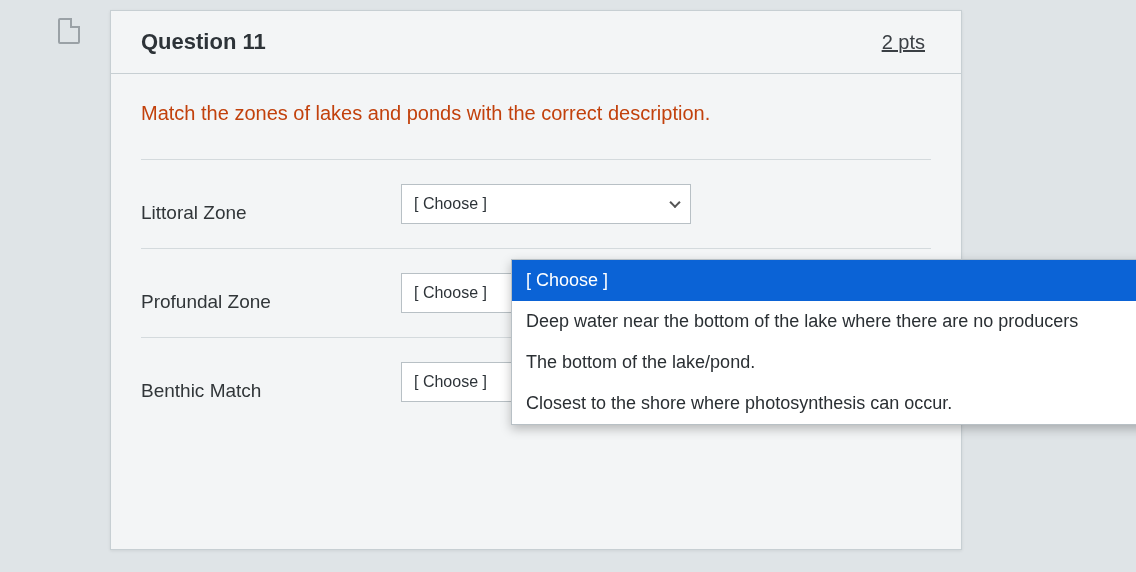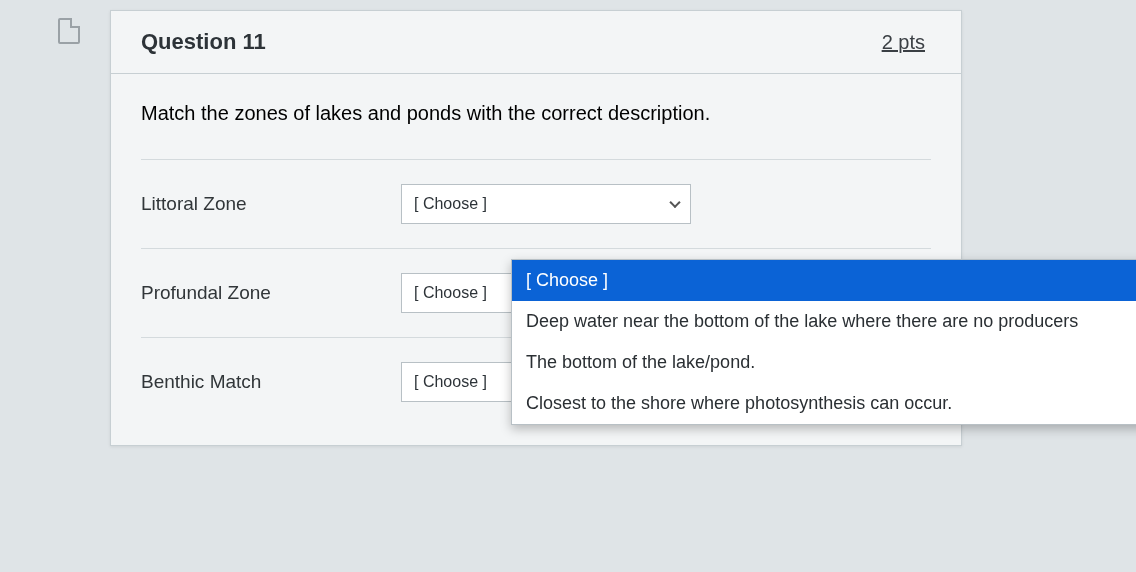--- a/index.html
+++ b/index.html
@@ -27,21 +27,21 @@
     width: 8px; height: 8px;
     background: #dfe4e7;
     border-left: 2px solid #9aa1a6;
     border-bottom: 2px solid #9aa1a6;
   }
   .card {
     position: absolute;
     top: 10px;
     left: 110px;
     width: 852px;
-    height: 436px;
+    height: 540px;
     background: #f3f5f6;
     border: 1px solid #c7cfd3;
     box-shadow: 0 1px 3px rgba(0,0,0,0.08);
   }
   .card-header {
     display: flex;
     justify-content: space-between;
     align-items: center;
     padding: 18px 36px 18px 30px;
     border-bottom: 1px solid #c7cfd3;
@@ -54,26 +54,26 @@
   .points {
     font-size: 20px;
     color: #3a3f44;
     text-decoration: underline;
   }
   .card-body {
     padding: 28px 30px 0 30px;
   }
   .prompt {
     font-size: 20px;
-    color: #000000;
+    color: #c2410c;
     margin-bottom: 34px;
   }
   .match-row {
     display: flex;
-    align-items: center;
+    align-items: flex-end;
     border-top: 1px solid #d4dadd;
     padding: 24px 0;
     min-height: 78px;
   }
   .match-row:first-of-type { border-top: 1px solid #d4dadd; }
   .match-label {
     width: 260px;
     font-size: 19px;
     color: #313639;
   }

